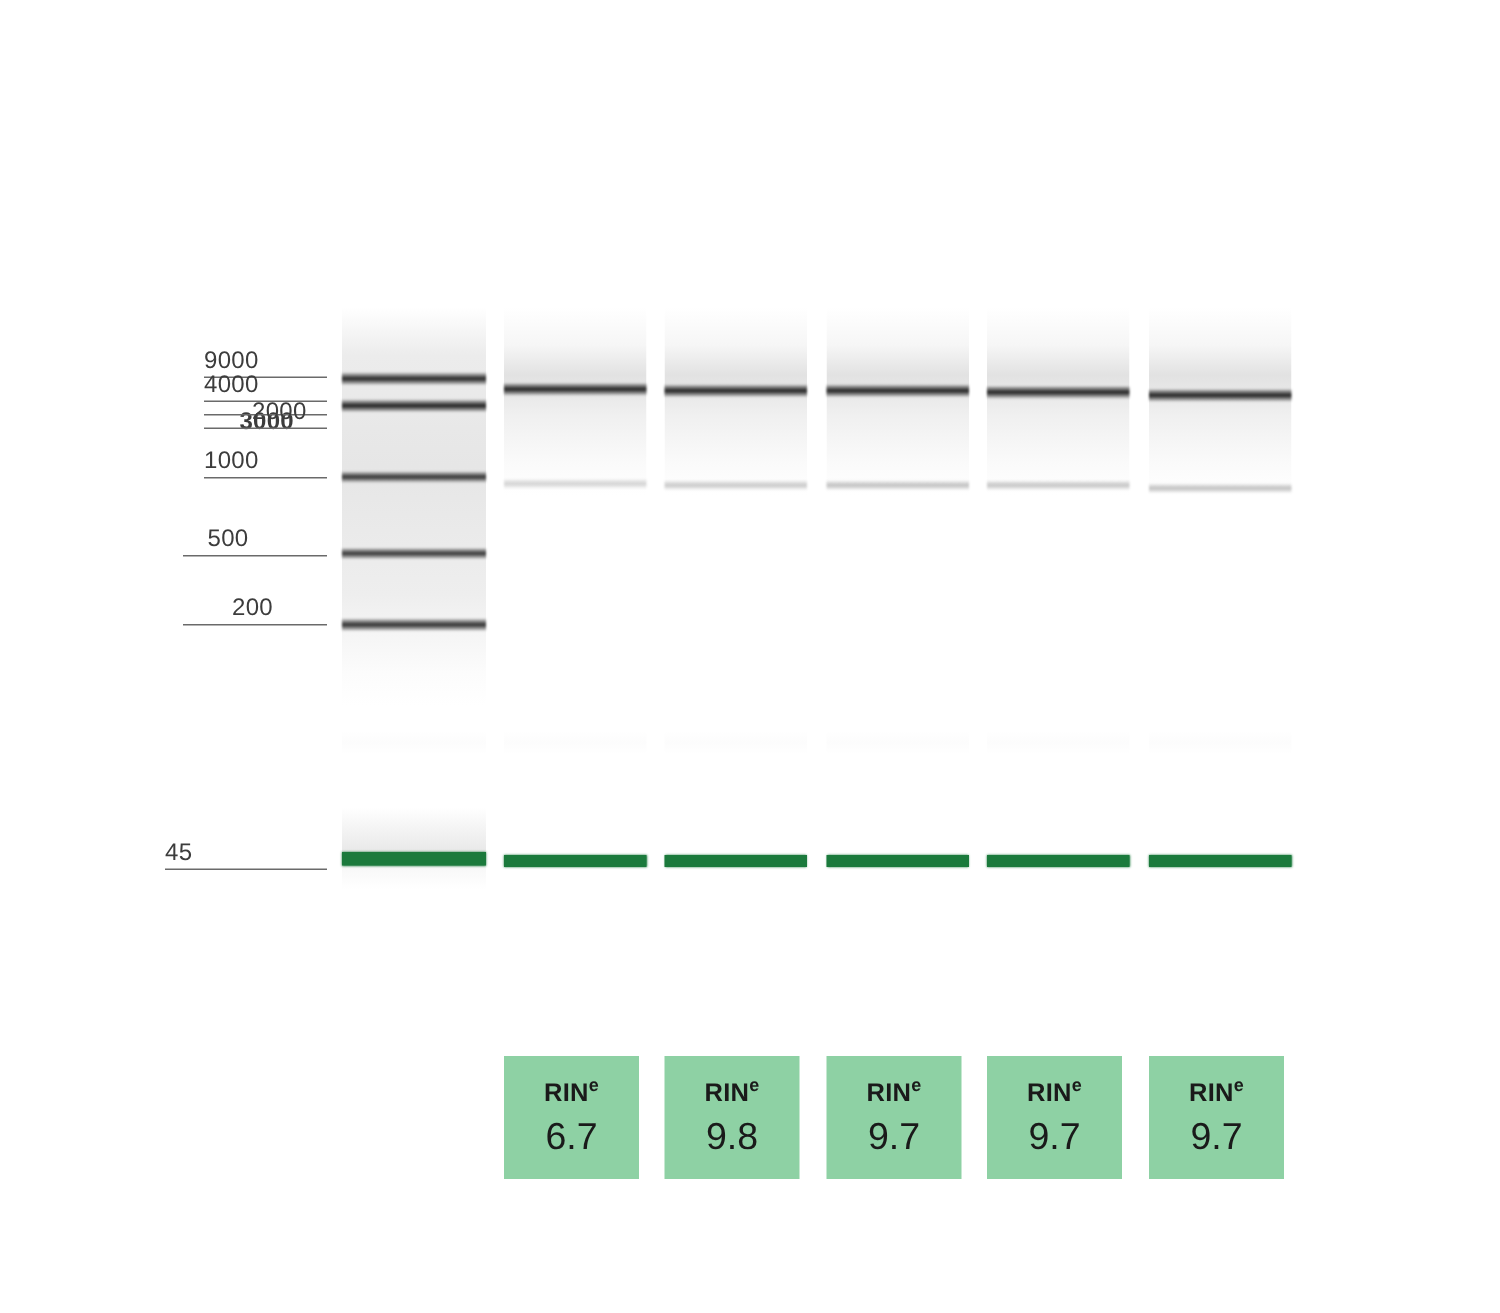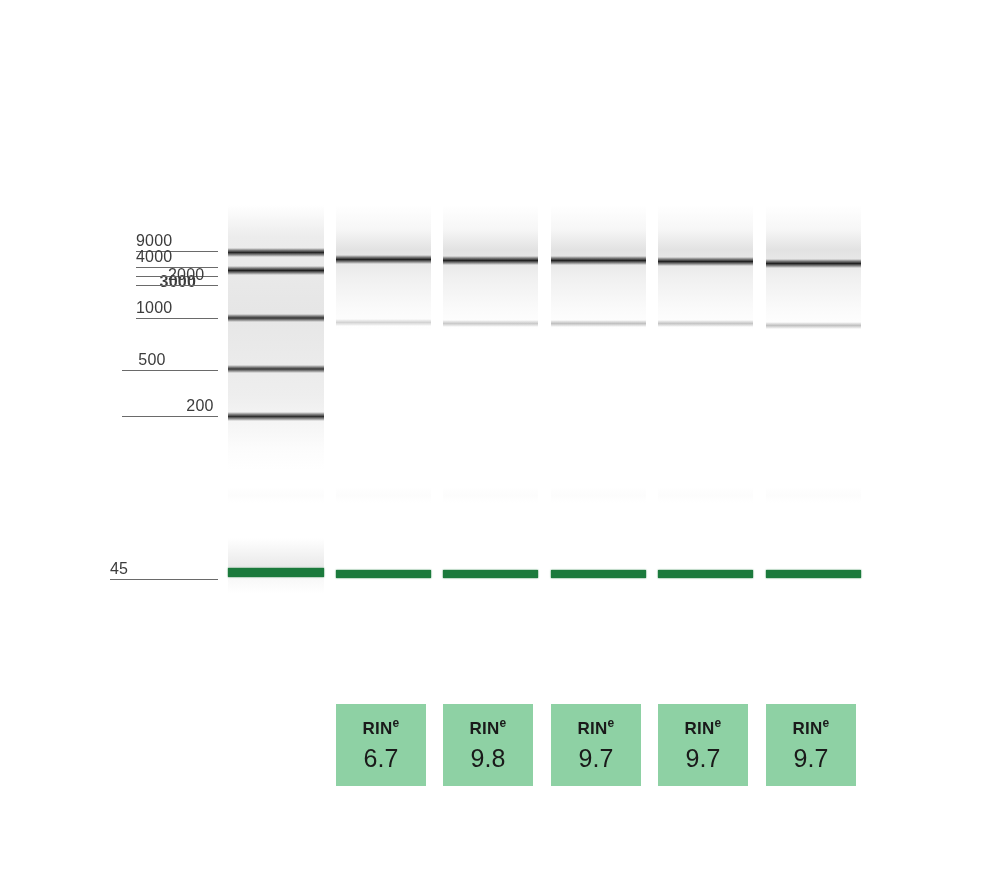--- a/index.html
+++ b/index.html
@@ -176,21 +176,21 @@
       </div>
       <div class="lbl" style="right: auto; left: 0px; top: 299px; width: 218px; text-align: right; padding-right: 0px;">
         <span class="lbl-text" style="position: absolute; left: 136px; width: 60px; text-align: left; top: 0px; color: rgb(60, 60, 60);">1000</span>
         <div class="tick" style="left: 136px; width: 82px; top: 19px; background: rgb(106, 106, 106);"></div>
       </div>
       <div class="lbl" style="right: auto; left: 0px; top: 351px; width: 218px; text-align: right; padding-right: 0px;">
         <span class="lbl-text" style="position: absolute; left: 122px; width: 60px; text-align: center; top: 0px; color: rgb(60, 60, 60);">500</span>
         <div class="tick" style="left: 122px; width: 96px; top: 19px; background: rgb(106, 106, 106);"></div>
       </div>
       <div class="lbl" style="right: auto; left: 0px; top: 397px; width: 218px; text-align: right; padding-right: 0px;">
-        <span class="lbl-text" style="position: absolute; left: 122px; width: 60px; text-align: center; top: 0px; color: rgb(60, 60, 60); margin-left: 48px;">200</span>
+        <span class="lbl-text" style="position: absolute; left: 122px; width: 60px; text-align: right; top: 0px; color: rgb(60, 60, 60);">200</span>
         <div class="tick" style="left: 122px; width: 96px; top: 19px; background: rgb(106, 106, 106);"></div>
       </div>
       <div class="lbl" style="right: auto; left: 0px; top: 560px; width: 218px; text-align: right; padding-right: 0px;">
         <span class="lbl-text" style="position: absolute; left: 110px; width: 60px; text-align: left; top: 0px; color: rgb(60, 60, 60);">45</span>
         <div class="tick" style="left: 110px; width: 108px; top: 19px; background: rgb(106, 106, 106);"></div>
       </div>
     </div>
 
   <div id="rin-row">
       <div class="rin-box" style="left: 336px; top: 704px; background: rgb(142, 209, 164);">

